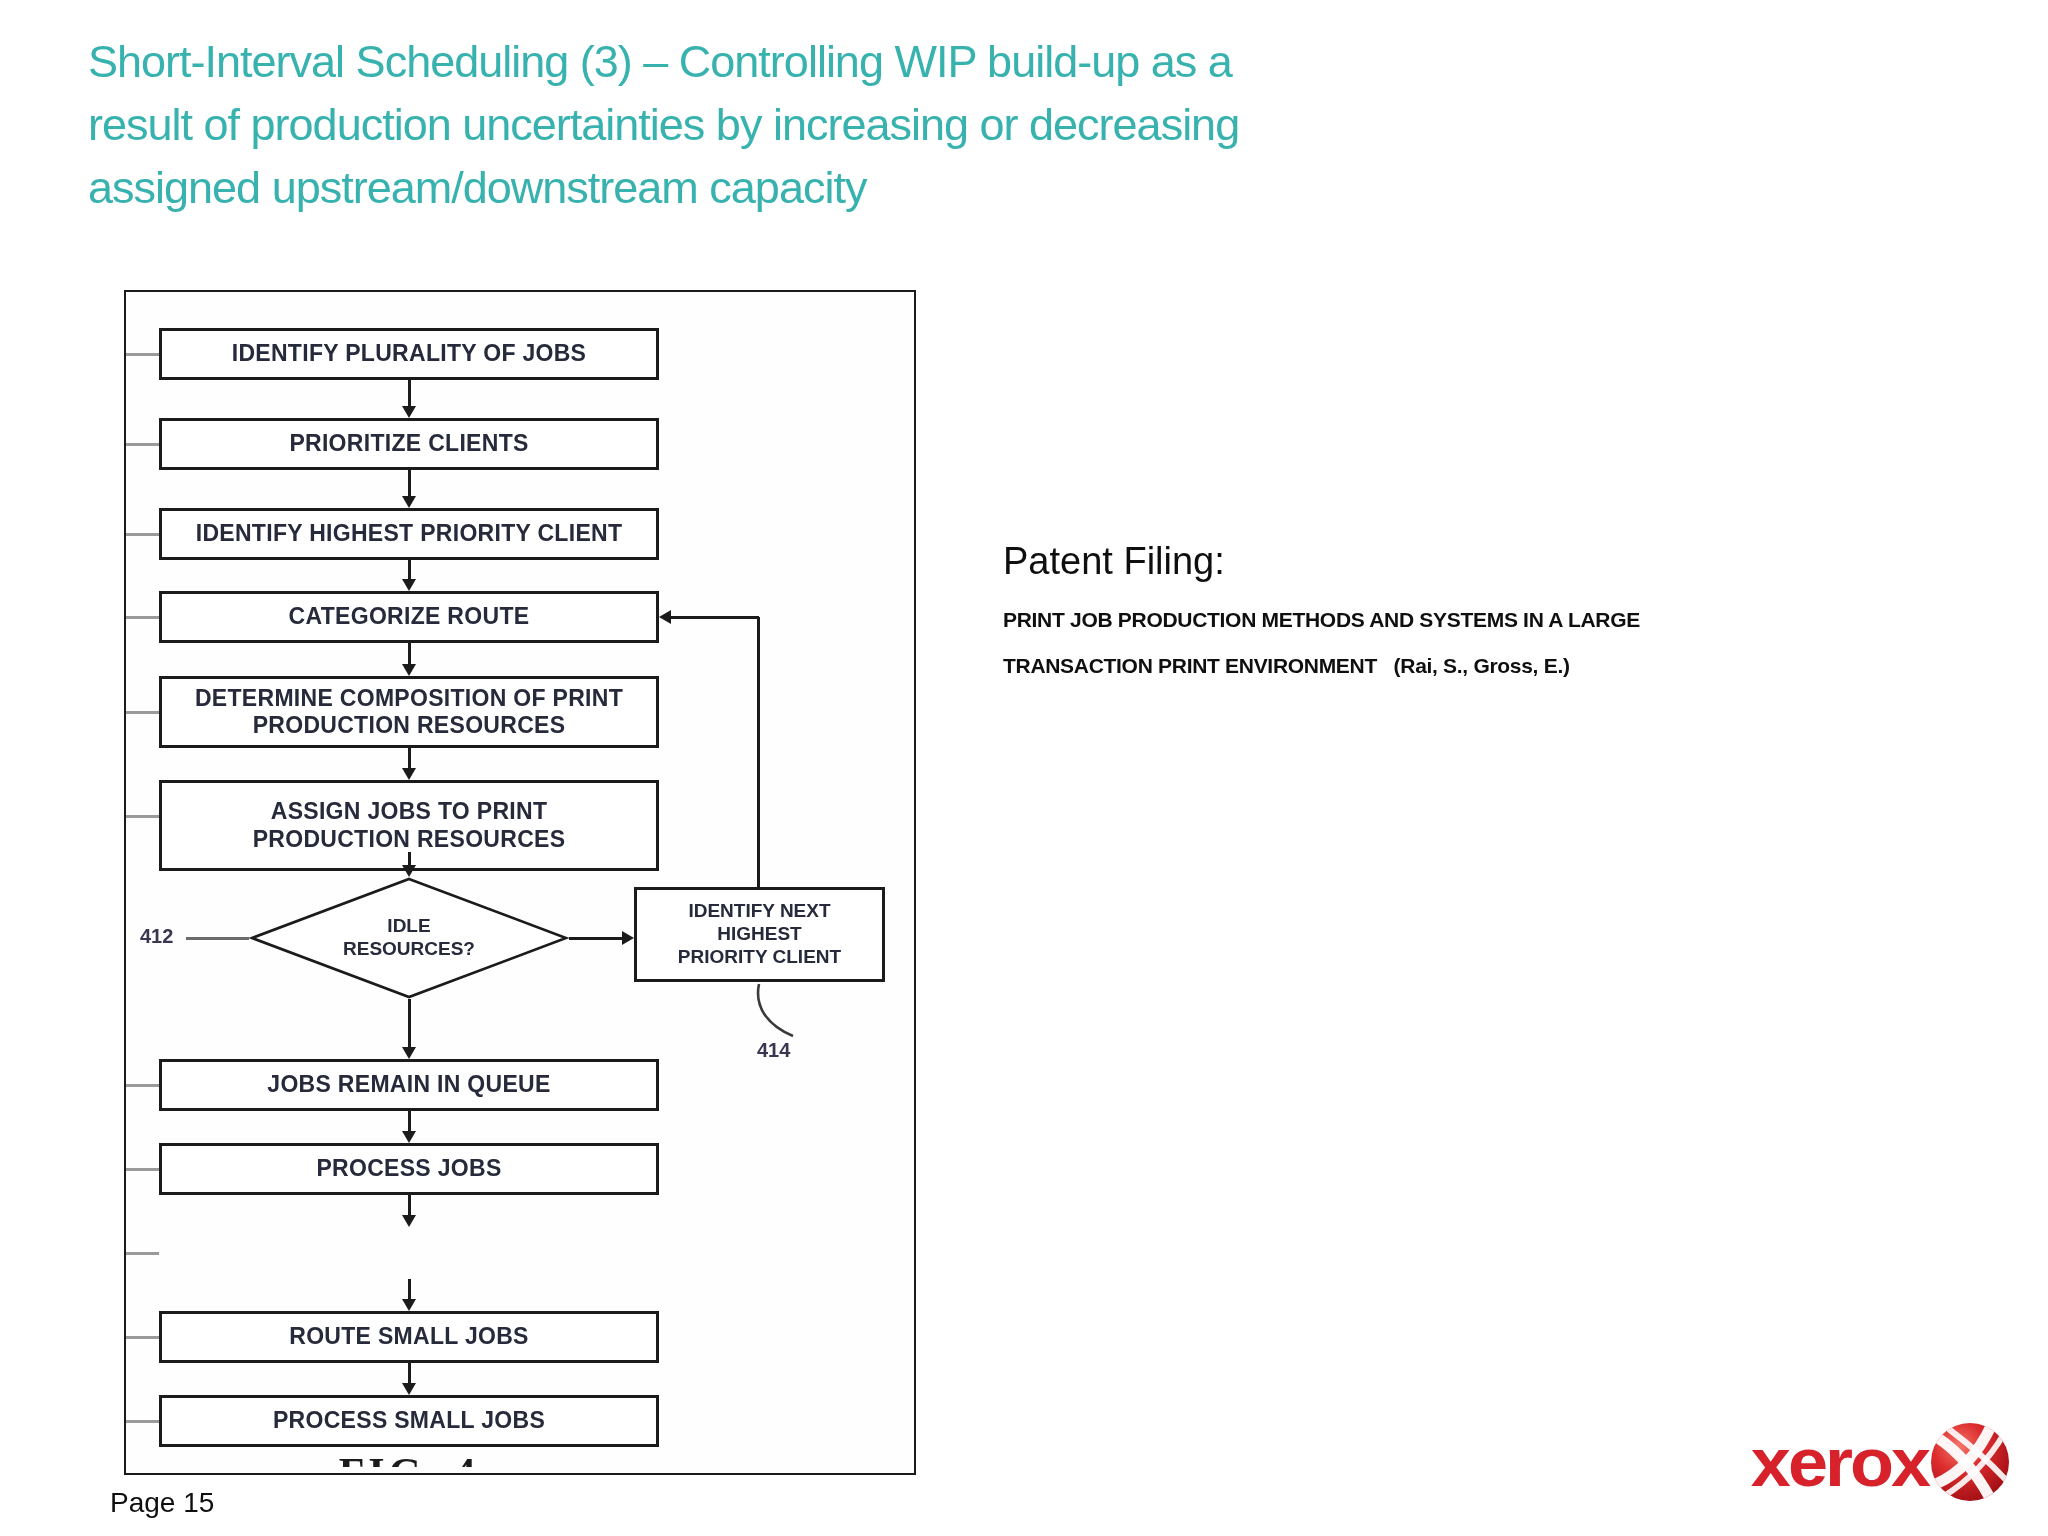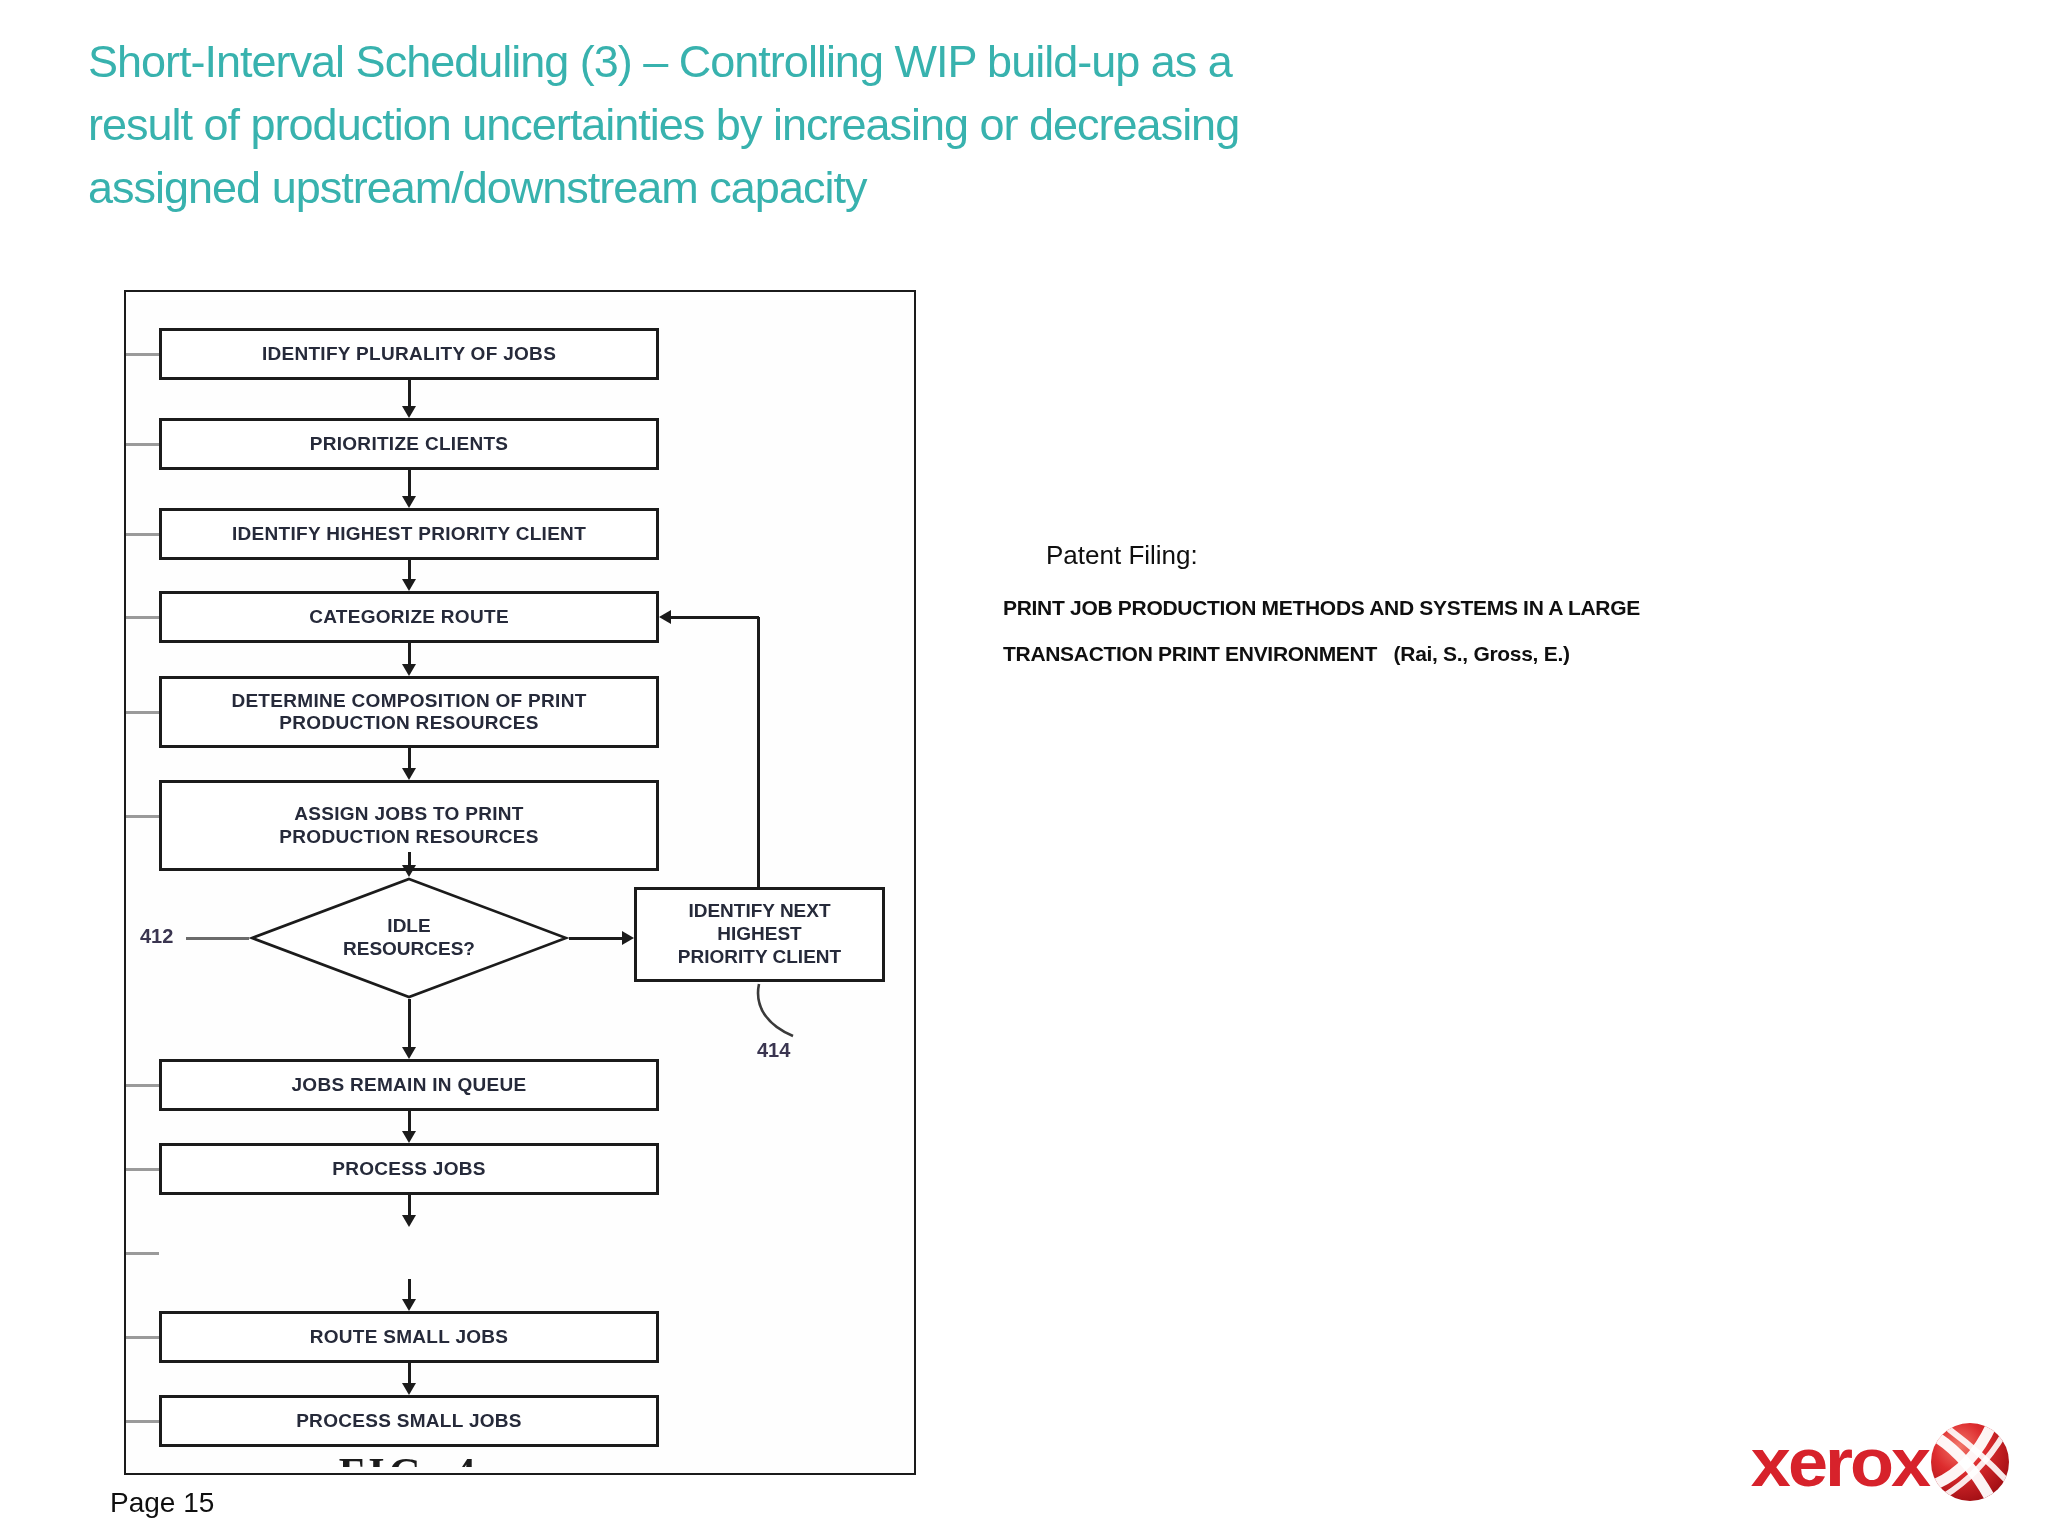--- a/index.html
+++ b/index.html
@@ -10,21 +10,21 @@
   
   .title { position:absolute; left:88px; top:30px; color:#38b2ae;
            font-size:45px; font-weight:400; letter-spacing:-1px; line-height:63px; }
 
   
   .frame { position:absolute; left:124px; top:290px; width:792px; height:1185px;
            border:2.5px solid #1b1b1b; background:#fefefe; }
 
   .fbox { position:absolute; left:33px; width:500px; border:3px solid #1b1b1b;
           background:#fff; display:flex; align-items:center; justify-content:center;
-          text-align:center; font-weight:bold; font-size:19px; color:#262a3a;
+          text-align:center; font-weight:bold; font-size:23px; color:#262a3a;
           letter-spacing:0.3px; line-height:1.18; white-space:pre-line; }
 
   .varr { position:absolute; left:276px; width:14px; }
   .varr::before { content:""; position:absolute; left:5.5px; top:0; bottom:10px;
                   width:3px; background:#1b1b1b; }
   .varr::after { content:""; position:absolute; left:0; bottom:0; width:0; height:0;
                  border-left:7px solid transparent; border-right:7px solid transparent;
                  border-top:12px solid #1b1b1b; }
 
   .tick { position:absolute; left:0; width:33px; height:3px; background:#9a9a9a; }
@@ -58,21 +58,21 @@
 
   .curve-svg { position:absolute; left:0; top:0; pointer-events:none; }
 
   .figcap-clip { position:absolute; left:133px; top:1160px; width:300px; height:15px;
                  overflow:hidden; text-align:center; }
   .figcap-clip span { font-family:"Liberation Serif", serif; font-weight:bold;
                       font-size:42px; line-height:42px; letter-spacing:4px; color:#1b1b1b; }
 
   
   .patent { position:absolute; left:1003px; top:540px; color:#0f0f0f; }
-  .patent-heading { font-size:26px; font-weight:400; margin-bottom:14px;margin-left:43px; }
+  .patent-heading { font-size:38px; font-weight:400; margin-bottom:14px; }
   .patent-line { font-size:21px; font-weight:bold; line-height:46px;
                  letter-spacing:-0.3px; white-space:pre-wrap; }
 
   
   .page-label { position:absolute; left:110px; top:1487px; font-size:28px; color:#0f0f0f; }
 
   .logo { position:absolute; right:36px; top:1420px; display:flex; align-items:center; }
   .logo-word { color:#d7222b; font-size:72px; font-weight:bold; letter-spacing:-3px;
                line-height:72px; transform:scaleY(0.96); }
 </style>

